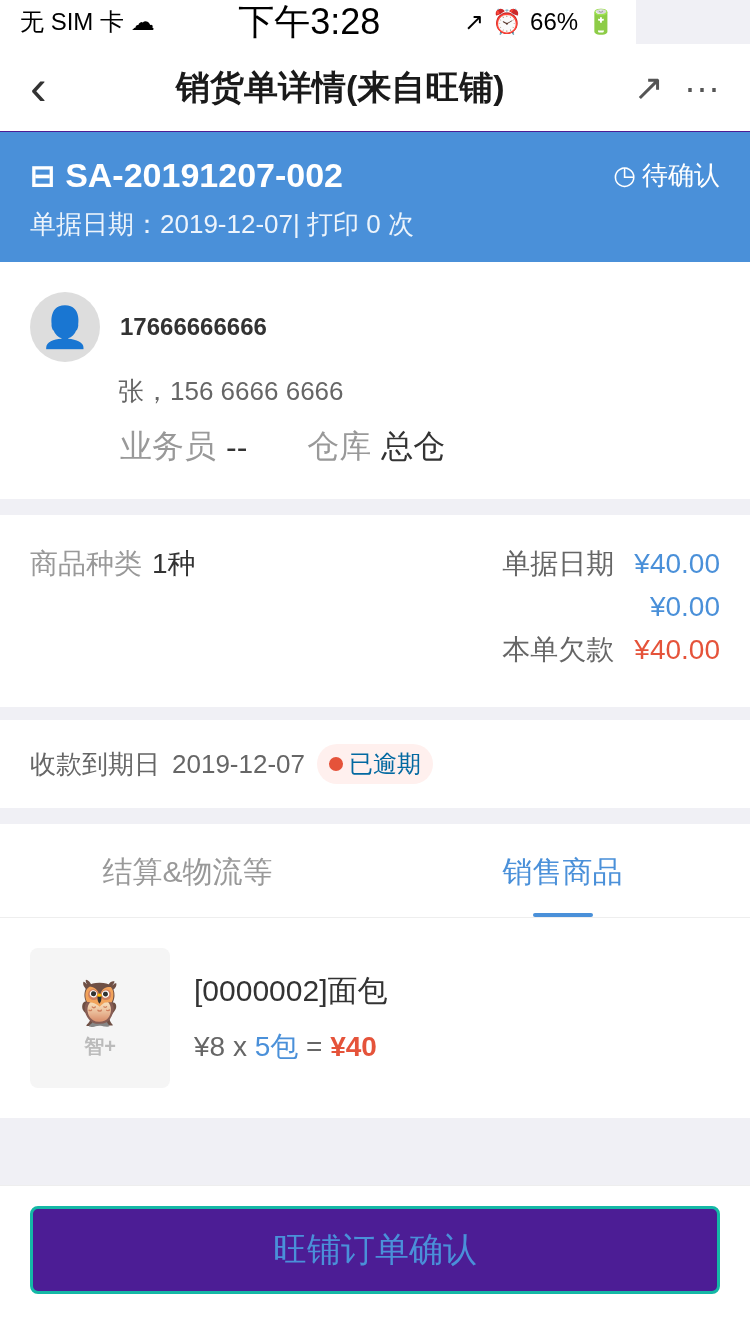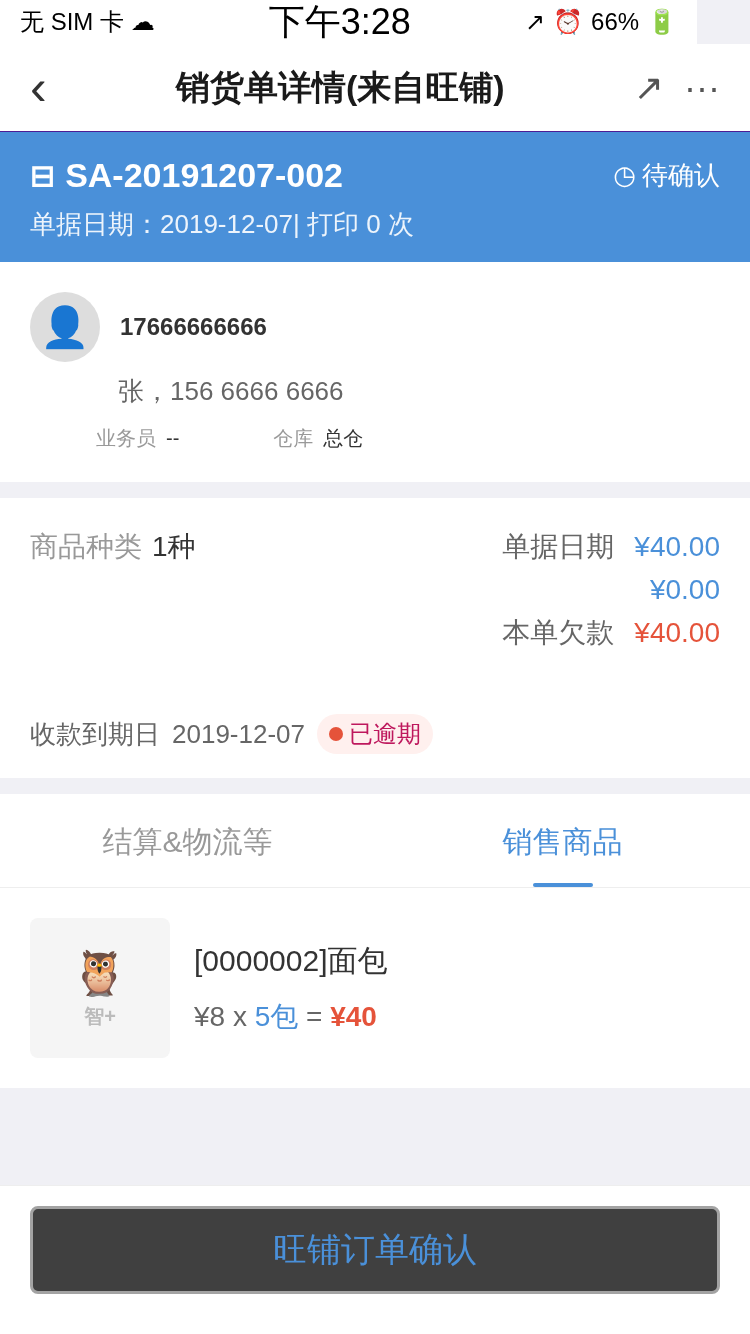--- a/index.html
+++ b/index.html
@@ -9,21 +9,21 @@
       min-height: 1334px;
       font-family: -apple-system, "PingFang SC", "Helvetica Neue", Arial, sans-serif;
       background: #f0f0f5;
       font-size: 28px;
       color: #333;
       position: relative;
     }
 
     
     .status-bar {
-      width: 697px;
+      width: 636px;
       height: 44px;
       background: #fff;
       display: flex;
       align-items: center;
       justify-content: space-between;
       padding: 0 20px;
       font-size: 24px;
       color: #000;
     }
     .status-left { display: flex; align-items: center; gap: 8px; }
@@ -98,34 +98,34 @@
       align-items: center;
       justify-content: center;
       margin-right: 20px;
       flex-shrink: 0;
     }
     .avatar-icon { font-size: 40px; color: #4a90d9; }
     .customer-phone { font-size: 24px; font-weight: 700; color: #333; }
     .customer-name { font-size: 26px; color: #666; margin-left: 88px; margin-bottom: 16px; }
     .customer-meta {
       display: flex;
-      gap: 94px;
-      margin-left: 66px;
-      font-size: 20px;
+      gap: 60px;
+      margin-left: 90px;
+      font-size: 32px;
       color: #666;
     }
     .meta-item { display: flex; gap: 10px; align-items: center; }
     .meta-label { color: #999; }
     .meta-value { color: #333; }
 
     
     .summary-section {
       background: #fff;
       padding: 30px;
-      margin-bottom: 0;
+      margin-bottom: 13px;
     }
     .summary-row {
       display: flex;
       justify-content: space-between;
       align-items: flex-start;
     }
     .summary-left { display: flex; align-items: center; gap: 10px; font-size: 28px; color: #666; }
     .summary-label { color: #999; }
     .summary-count { color: #333; font-weight: 500; }
     .summary-right { text-align: right; }
@@ -147,21 +147,21 @@
       padding: 24px 30px;
       margin-bottom: 16px;
       display: flex;
       align-items: center;
       gap: 12px;
       font-size: 26px;
       color: #666;
     }
     .overdue-badge {
       background: #fff0ee;
-      color: #be185d;
+      color: #0369a1;
       padding: 4px 12px;
       border-radius: 20px;
       font-size: 24px;
       display: flex;
       align-items: center;
       gap: 6px;
     }
     .overdue-dot {
       width: 14px;
       height: 14px;
@@ -250,23 +250,23 @@
       bottom: 0;
       left: 0;
       width: 750px;
       background: #fff;
       padding: 20px 30px 40px;
       border-top: 1px solid #eee;
     }
     .confirm-btn {
       width: 100%;
       height: 88px;
-      border: 3px solid #a3a3a3;
+      border: 3px solid #14b8a6;
       border-radius: 8px;
-      background: #404040;
+      background: #4c1d95;
       color: #4a90d9;
       font-size: 34px;
       font-weight: 500;
       cursor: pointer;
       display: flex;
       align-items: center;
       justify-content: center;
     }
 
     

